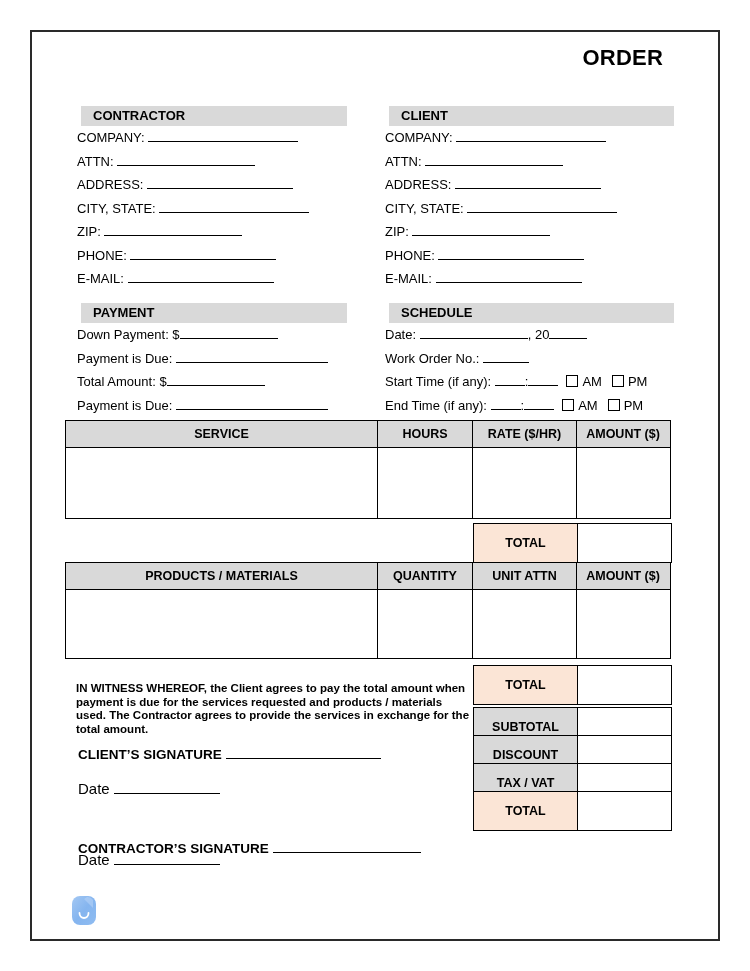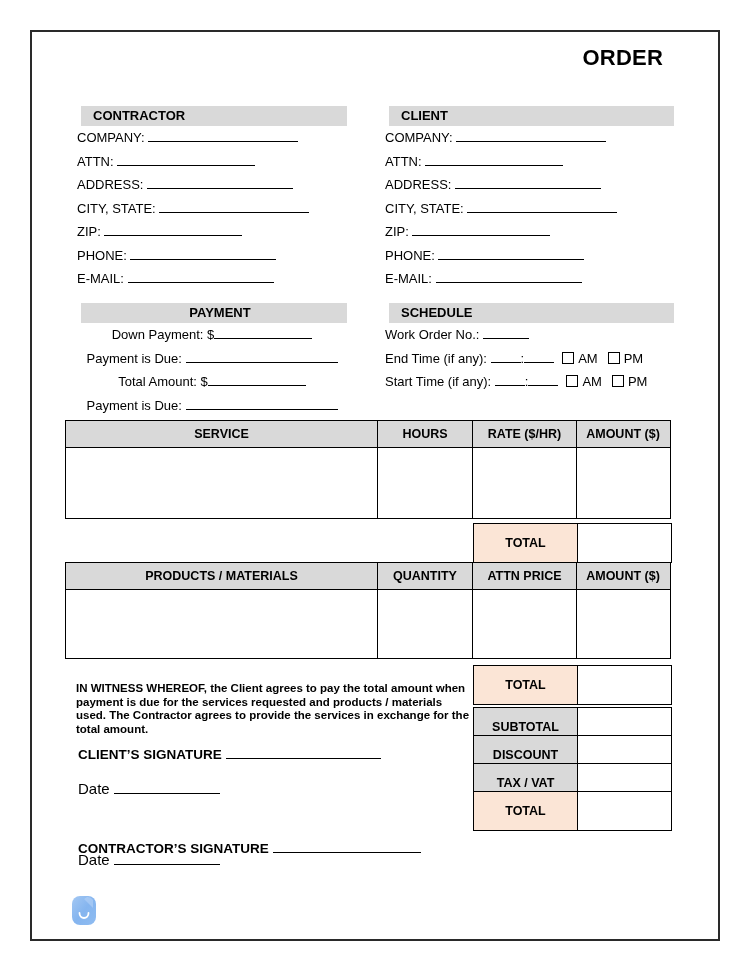--- a/index.html
+++ b/index.html
@@ -87,40 +87,44 @@
   <div class="sec-header">CLIENT</div>
   <div class="field-row"><span>COMPANY:</span> <span class="blank b150"></span></div>
   <div class="field-row"><span>ATTN:</span> <span class="blank b138"></span></div>
   <div class="field-row"><span>ADDRESS:</span> <span class="blank b146"></span></div>
   <div class="field-row"><span>CITY, STATE:</span> <span class="blank b150"></span></div>
   <div class="field-row"><span>ZIP:</span> <span class="blank b138"></span></div>
   <div class="field-row"><span>PHONE:</span> <span class="blank b146"></span></div>
   <div class="field-row"><span>E-MAIL:</span> <span class="blank b146"></span></div>
 </div>
 
-<div class="section" style="left:65px; top:303px; width:282px;text-align:center;">
+<div class="section" style="left:65px; top:303px; width:282px;">
   <div class="sec-header">PAYMENT</div>
   <div class="field-row"><span>Down Payment: $</span><span class="blank b98"></span></div>
   <div class="field-row"><span>Payment is Due:</span> <span class="blank b152"></span></div>
   <div class="field-row"><span>Total Amount: $</span><span class="blank b98"></span></div>
   <div class="field-row"><span>Payment is Due:</span> <span class="blank b152"></span></div>
 </div>
 
 <div class="section" style="left:373px; top:303px; width:301px;">
   <div class="sec-header">SCHEDULE</div>
   <div class="field-row">
+    <span>Date:</span>
+    <span class="blank b108"></span><span>, 20</span><span class="blank b38"></span>
+  </div>
+  <div class="field-row">
     <span>Work Order No.:</span>
     <span class="blank b46"></span>
   </div>
   <div class="field-row">
+    <span>Start Time (if any):</span>
+    <span class="blank b30"></span><span>:</span><span class="blank b30"></span><span class="checkbox cb-first"></span><span>AM</span><span class="checkbox"></span><span>PM</span>
+  </div>
+  <div class="field-row">
     <span>End Time (if any):</span>
-    <span class="blank b30"></span><span>:</span><span class="blank b30"></span><span class="checkbox cb-first"></span><span>AM</span><span class="checkbox"></span><span>PM</span>
-  </div>
-  <div class="field-row">
-    <span>Start Time (if any):</span>
     <span class="blank b30"></span><span>:</span><span class="blank b30"></span><span class="checkbox cb-first"></span><span>AM</span><span class="checkbox"></span><span>PM</span>
   </div>
 </div>
 
 <div class="wtable" style="left:65px; top:420px;">
   <div class="wrow">
     <div class="wcell hdr c1 h28">SERVICE</div>
     <div class="wcell hdr c2 h28">HOURS</div>
     <div class="wcell hdr c3 h28">RATE ($/HR)</div>
     <div class="wcell hdr c4 h28">AMOUNT ($)</div>
@@ -136,21 +140,21 @@
   <div class="wrow">
     <div class="wcell peach c3 h26">TOTAL</div>
     <div class="wcell c4 h26"></div>
   </div>
 </div>
 
 <div class="wtable" style="left:65px; top:562px;">
   <div class="wrow">
     <div class="wcell hdr c1 h28">PRODUCTS / MATERIALS</div>
     <div class="wcell hdr c2 h28">QUANTITY</div>
-    <div class="wcell hdr c3 h28">ATTN PRICE</div>
+    <div class="wcell hdr c3 h28">UNIT ATTN</div>
     <div class="wcell hdr c4 h28">AMOUNT ($)</div>
   </div>
   <div class="wrow">
     <div class="wcell c1 h70"></div>
     <div class="wcell c2 h70"></div>
     <div class="wcell c3 h70"></div>
     <div class="wcell c4 h70"></div>
   </div>
 </div>
 <div class="wtable" style="left:473px; top:665px;">

